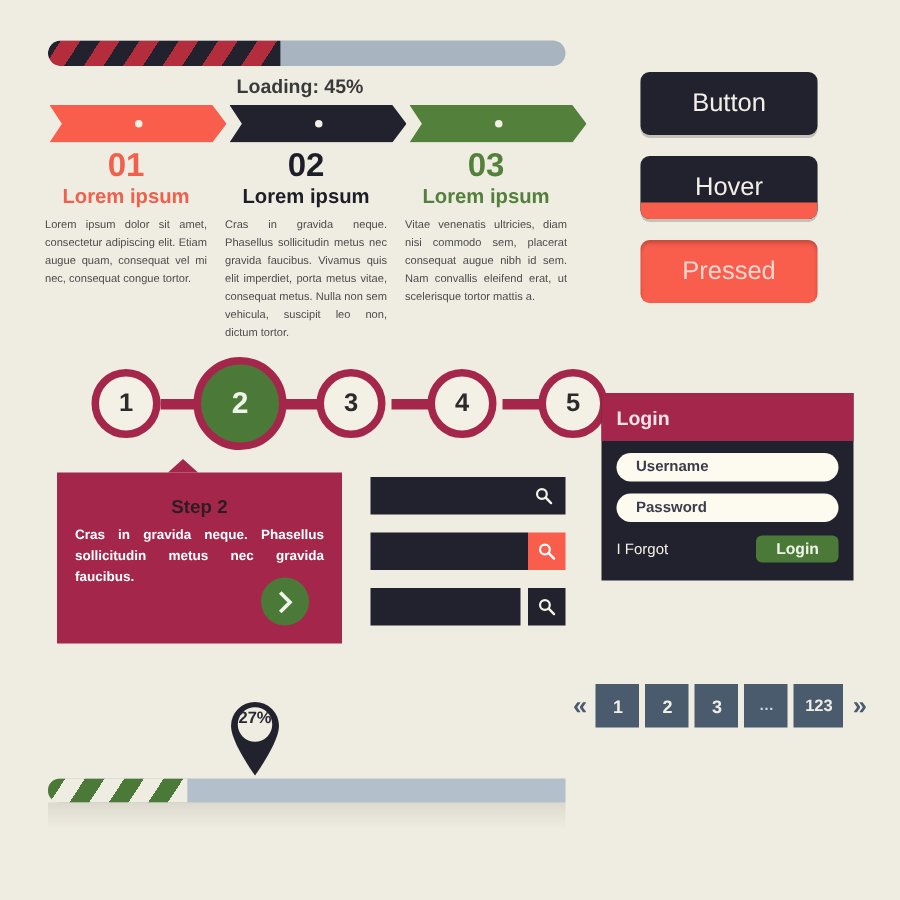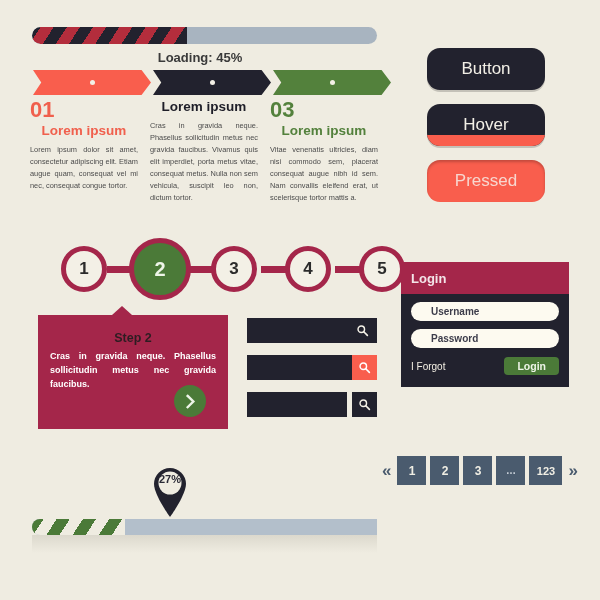--- a/index.html
+++ b/index.html
@@ -51,39 +51,39 @@
     background: #f3f0e6;
   }
   .r1 { background: #f95e4d; }
   .r2 { background: #22222e; }
   .r3 { background: #53813c; }
 
   
   .cols { position: absolute; left: 30px; top: 98px; display: flex; width: 360px; }
   .col { width: 112px; margin-right: 12px; }
   .col .num {
-    font-size: 22px; font-weight: bold;
+    text-align: center; font-size: 22px; font-weight: bold;
     letter-spacing: 0px; line-height: 1.1;
   }
   .col .sub {
     text-align: center; font-size: 13.5px; font-weight: bold;
     margin-top: 1px; margin-bottom: 6px;
   }
   .col .body {
     font-size: 7.4px; line-height: 1.62; color: #4b4b4b;
     text-align: justify;
   }
   .c1 .num, .c1 .sub { color: #f0604d; }
   .c2 .num, .c2 .sub { color: #1e1e28; }
   .c3 .num, .c3 .sub { color: #53813c; }
 
   
   .btns { position: absolute; left: 427px; top: 48px; }
   .btn {
-    width: 118px; height: 42px; border-radius: 13px;
+    width: 118px; height: 42px; border-radius: 6px;
     display: flex; align-items: center; justify-content: center;
     font-size: 17px; color: #f2efe6; margin-bottom: 14px;
     position: relative; overflow: hidden;
     box-shadow: 0 2px 0 rgba(0,0,0,0.18);
     cursor: pointer;
   }
   .btn-normal { background: #22222e; }
   .btn-hover { background: #22222e; }
   .btn-hover .hoverfill {
     position: absolute; left: 0; right: 0; bottom: 0; height: 11px;
@@ -164,21 +164,21 @@
     background: #22222e;
   }
   .login .head {
     height: 32px; background: #a4264a;
     display: flex; align-items: center; padding-left: 10px;
     color: #f3e4e8; font-size: 13px; font-weight: bold;
   }
   .login .field {
     margin: 8px 10px 0 10px; height: 19px;
     background: #fdfaf0; border-radius: 10px;
-    display: flex; align-items: center; padding-left: 20px;
+    display: flex; align-items: center; padding-left: 13px;
     font-size: 10px; color: #3c3c4a; font-weight: bold;
     cursor: text;
   }
   .login .row {
     display: flex; align-items: center; justify-content: space-between;
     margin: 9px 10px 0 10px;
   }
   .login .forgot { font-size: 10px; color: #f3efe3; font-weight: normal; cursor: pointer; }
   .login .loginbtn {
     background: #4b7a38; border-radius: 4px;
@@ -251,20 +251,21 @@
     </div>
   </div>
 
   <div class="cols">
     <div class="col c1">
       <div class="num">01</div>
       <div class="sub">Lorem ipsum</div>
       <div class="body">Lorem ipsum dolor sit amet, consectetur adipiscing elit. Etiam augue quam, consequat vel mi nec, consequat congue tortor.</div>
     </div>
     <div class="col c2">
+      <div class="num">02</div>
       <div class="sub">Lorem ipsum</div>
       <div class="body">Cras in gravida neque. Phasellus sollicitudin metus nec gravida faucibus. Vivamus quis elit imperdiet, porta metus vitae, consequat metus. Nulla non sem vehicula, suscipit leo non, dictum tortor.</div>
     </div>
     <div class="col c3">
       <div class="num">03</div>
       <div class="sub">Lorem ipsum</div>
       <div class="body">Vitae venenatis ultricies, diam nisi commodo sem, placerat consequat augue nibh id sem. Nam convallis eleifend erat, ut scelerisque tortor mattis a.</div>
     </div>
   </div>
 

